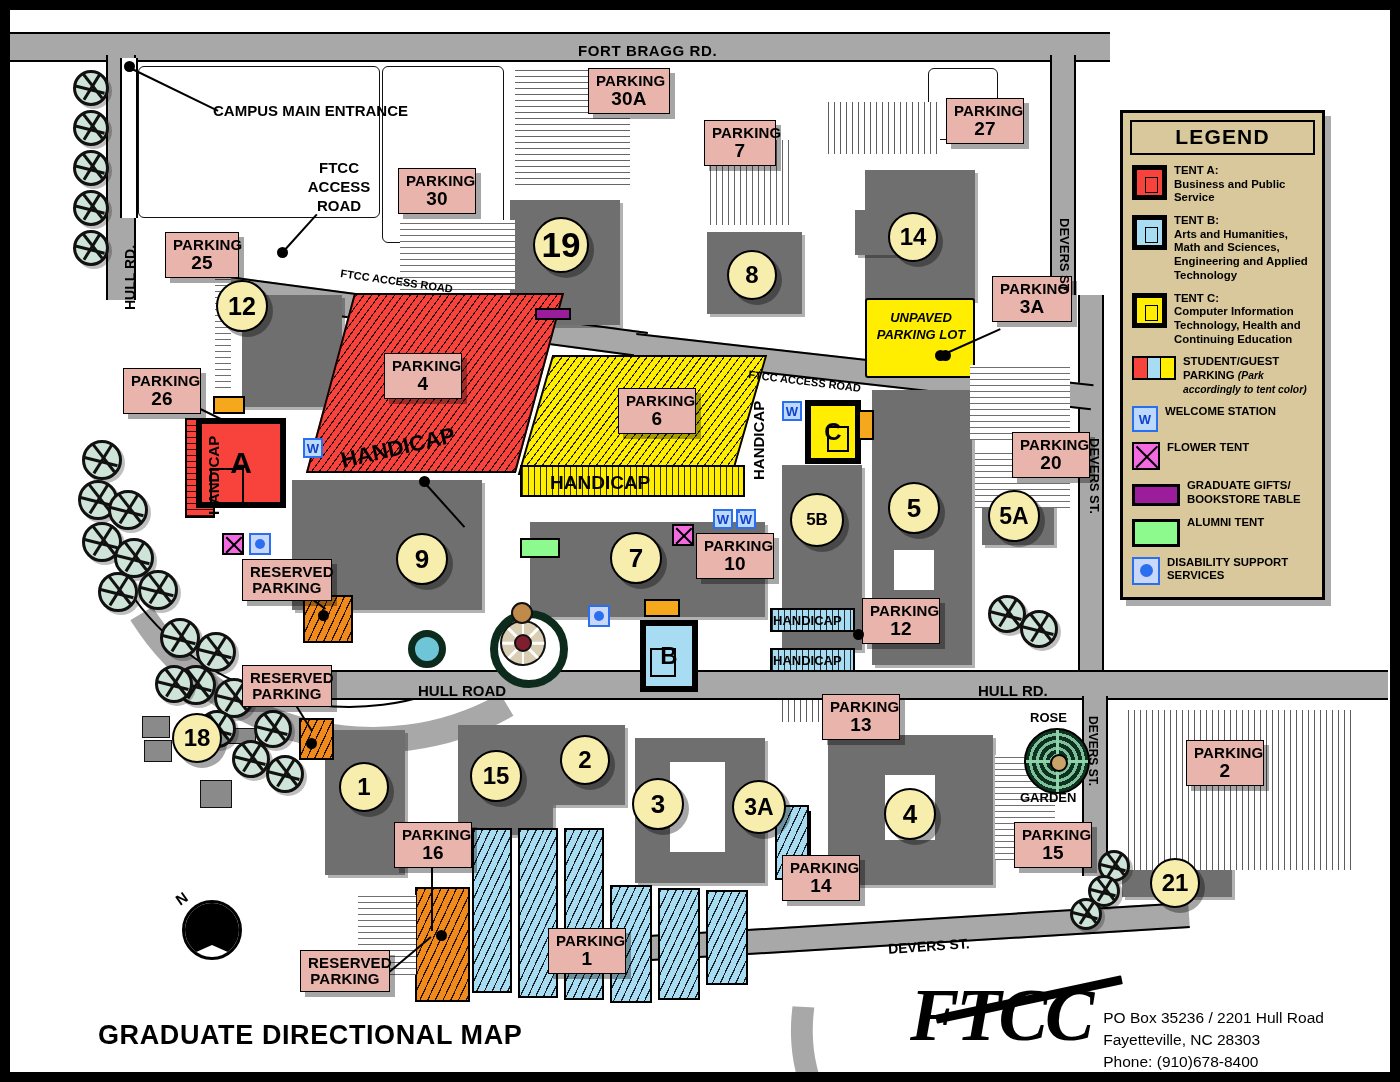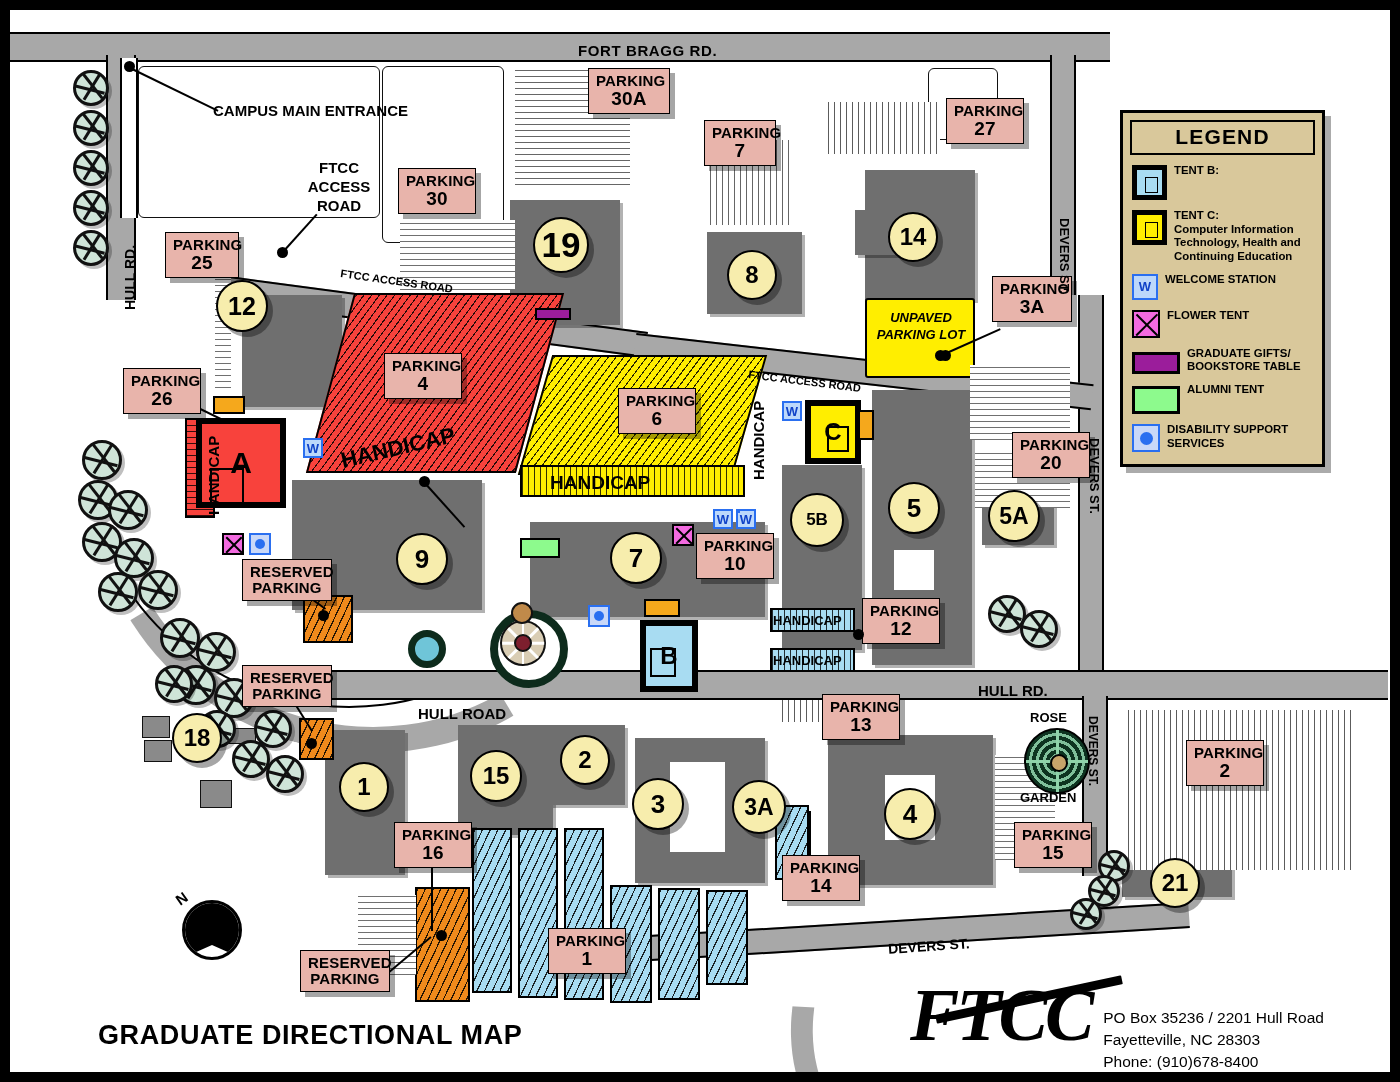--- a/index.html
+++ b/index.html
@@ -476,21 +476,21 @@
       </div>
   <div class="ico ico-dss" style="left:578px;top:595px;width:22px;height:22px;">
         <span></span>
       </div>
   <div class="ico ico-dss" style="left:726px;top:499px;width:0;height:0;"></div>
 
   <div class="ico ico-alumni" style="left:510px;top:528px;width:40px;height:20px;"></div>
 
   <div class="maplabel" style="left:568px;top:32px;font-size:15px;letter-spacing:.6px;">FORT BRAGG RD.</div>
   <div class="maplabel rot-90" style="left:112px;top:300px;font-size:14px;">HULL  RD.</div>
-  <div class="maplabel" style="left:408px;top:695px;font-size:15px;">HULL   ROAD</div>
+  <div class="maplabel" style="left:408px;top:672px;font-size:15px;">HULL   ROAD</div>
   <div class="maplabel" style="left:968px;top:672px;font-size:15px;">HULL   RD.</div>
   <div class="maplabel rot90" style="left:1062px;top:208px;font-size:13px;">DEVERS ST.</div>
   <div class="maplabel rot90" style="left:1092px;top:428px;font-size:13px;">DEVERS ST.</div>
   <div class="maplabel rot90" style="left:1090px;top:706px;font-size:12px;">DEVERS ST.</div>
   <div class="maplabel" style="left:878px;top:928px;font-size:14px;transform:rotate(-4deg);">DEVERS ST.</div>
   <div class="maplabel" style="left:330px;top:265px;font-size:11px;transform:rotate(8deg);">FTCC ACCESS ROAD</div>
   <div class="maplabel" style="left:738px;top:365px;font-size:11px;transform:rotate(7deg);">FTCC ACCESS ROAD</div>
 
   <div class="maplabel" style="left:203px;top:92px;font-size:15px;line-height:1.25;">
     <span>CAMPUS MAIN ENTRANCE</span>
@@ -665,44 +665,69 @@
       </div>
 
   <div class="compass" style="left:172px;top:890px;">
     <div class="half"></div>
   </div>
   <div class="compass-n" style="left:166px;top:880px;">N</div>
 
   <div id="legend">
     <div class="legend-title">LEGEND</div>
 
+    <div class="legend-row">
+      <div class="legend-swatch">
+            <div class="sw-tent a">
+              <i></i>
+            </div>
+          </div>
+      <div class="legend-text">
+        <span>TENT A:</span><br>
+        <span>Business and Public Service</span>
+      </div>
+    </div>
 
     <div class="legend-row">
       <div class="legend-swatch">
             <div class="sw-tent b">
               <i></i>
             </div>
           </div>
       <div class="legend-text">
         <span>TENT B:</span><br>
+        <span>Arts and Humanities, Math and Sciences, Engineering and Applied Technology</span>
       </div>
     </div>
 
     <div class="legend-row">
       <div class="legend-swatch">
             <div class="sw-tent c">
               <i></i>
             </div>
           </div>
       <div class="legend-text">
         <span>TENT C:</span><br>
         <span>Computer Information Technology, Health and Continuing Education</span>
       </div>
     </div>
 
+    <div class="legend-row">
+      <div class="legend-swatch">
+        <div class="sw-parking">
+              <span style="background:#f8423c"></span>
+              <span style="background:#a8dcf2"></span>
+              <span style="background:#ffee00"></span>
+            </div>
+      </div>
+      <div class="legend-text">
+        <span>STUDENT/GUEST PARKING</span>
+        <em>(Park accordingly to tent color)</em>
+      </div>
+    </div>
 
     <div class="legend-row">
       <div class="legend-swatch">
         <div class="sw-w">
               <span>W</span>
             </div>
       </div>
       <div class="legend-text">WELCOME STATION</div>
     </div>
 

